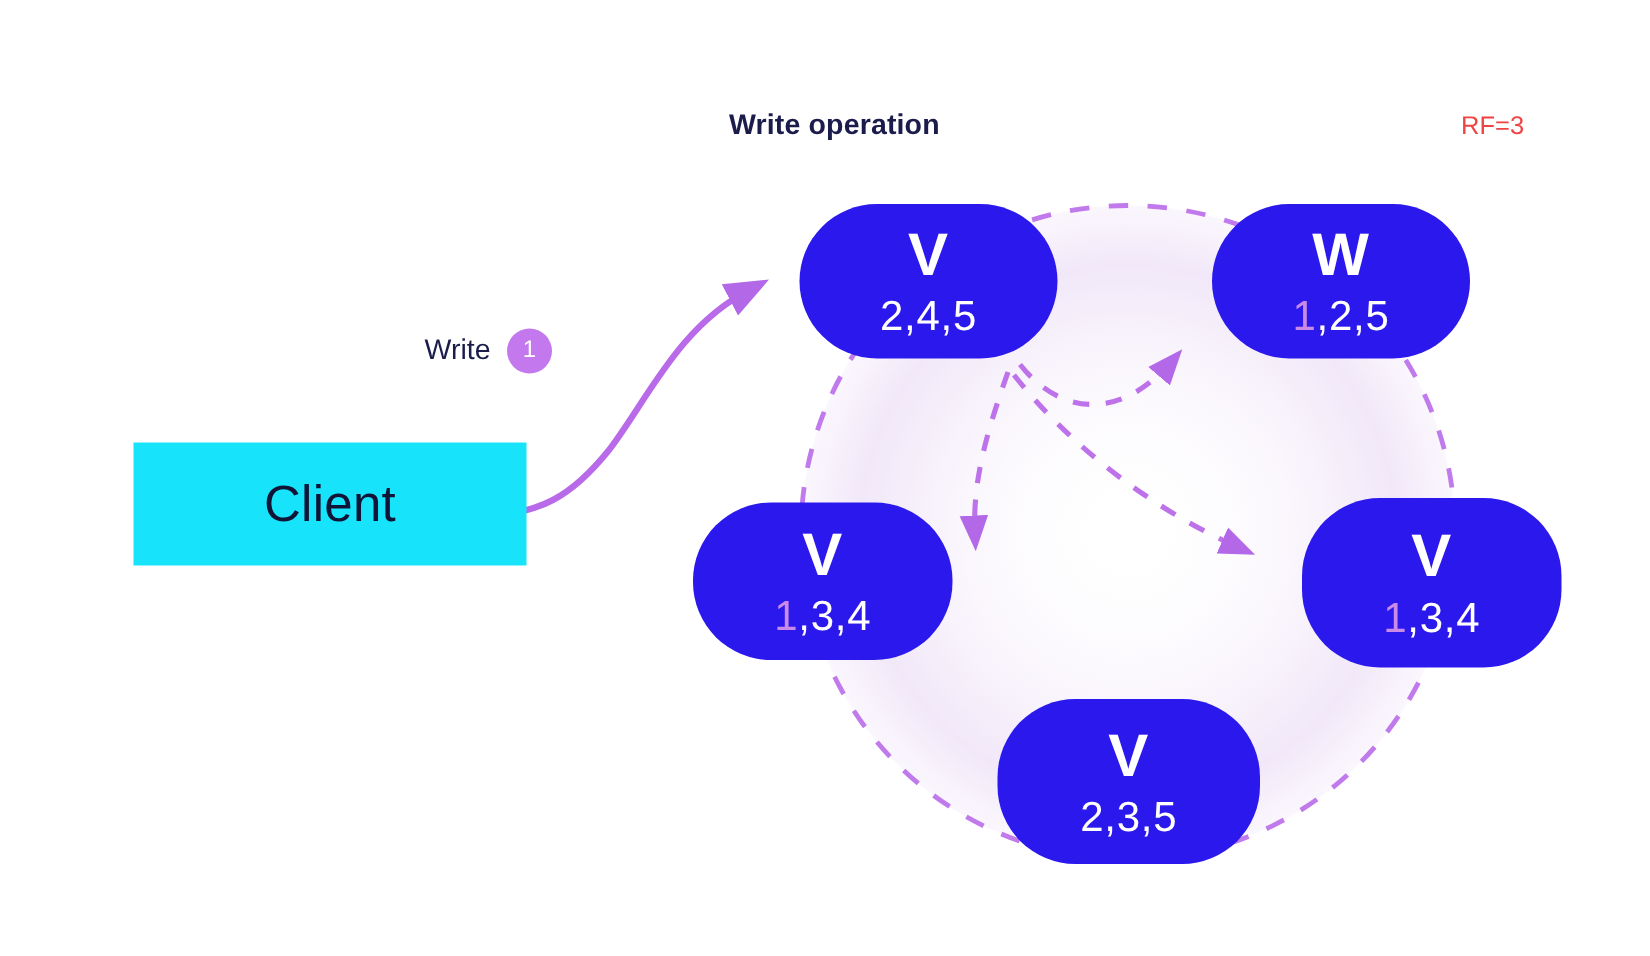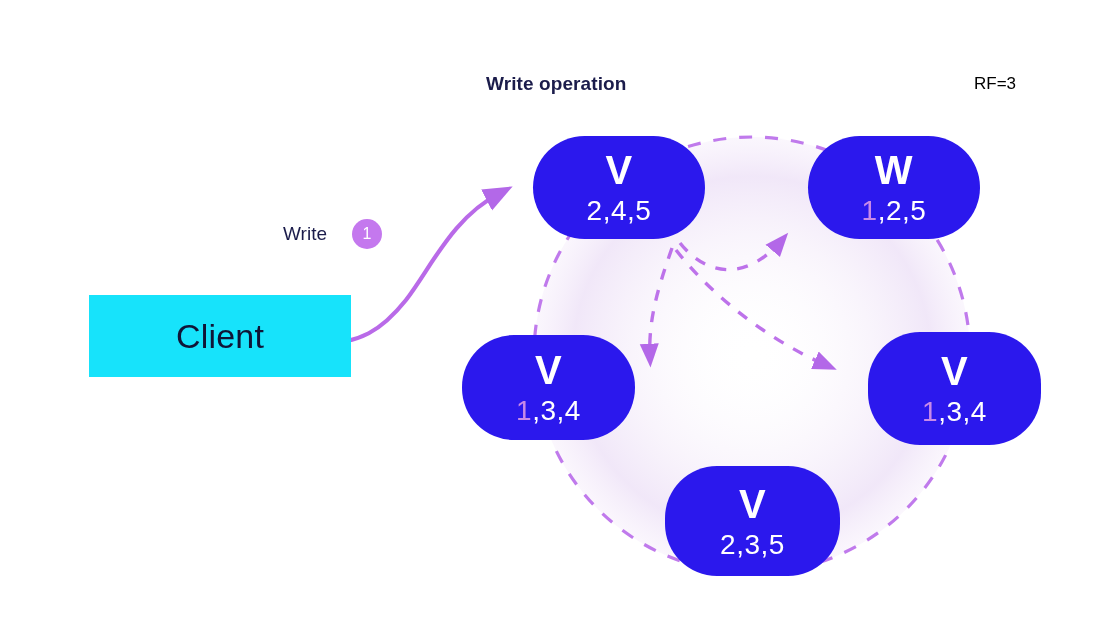--- a/index.html
+++ b/index.html
@@ -42,21 +42,21 @@
     color: #1b1c4b;
     letter-spacing: .1px;
     white-space: nowrap;
   }
   #title-write-operation { left: 486px; top: 73px; }
   #label-rf {
     position: absolute;
     left: 974px; top: 74px;
     font-size: 17px;
     font-weight: normal;
-    color: #000000;
+    color: #ef4444;
     white-space: nowrap;
   }
 
   
   #client-box {
     position: absolute;
     left: 51px; top: 295px;
     width: 262px; height: 82px;
     background: #17e3fb;
     display: flex;
@@ -70,21 +70,21 @@
     font-weight: normal;
     letter-spacing: .2px;
   }
 
   
   #write-label-group {
     position: absolute;
     left: 283px; top: 219px;
     display: flex;
     align-items: center;
-    gap: 25px;
+    gap: 11px;
   }
   #write-label-group .write-text {
     font-size: 19px;
     color: #1b1c4b;
     white-space: nowrap;
   }
   .step-badge {
     width: 30px; height: 30px;
     border-radius: 50%;
     background: #c478ee;

